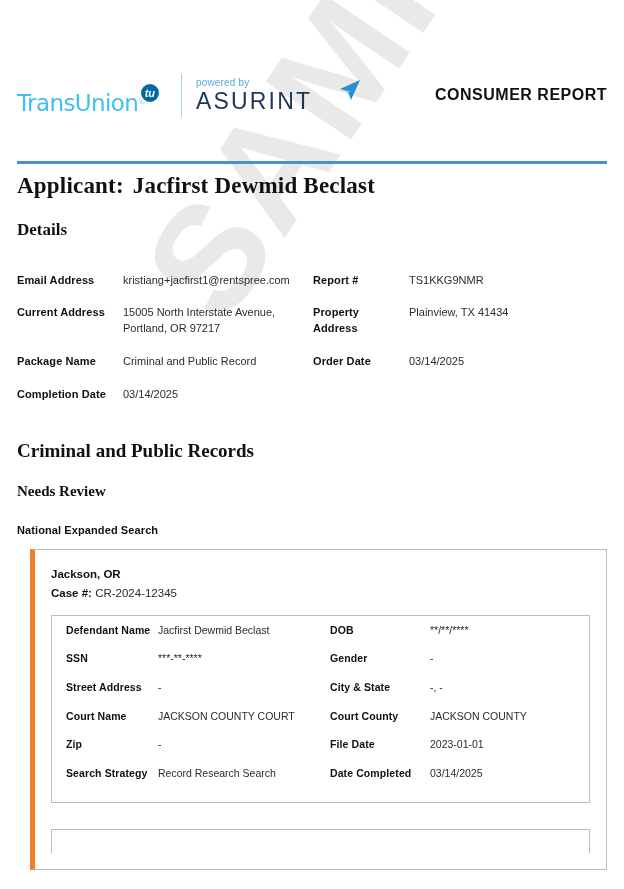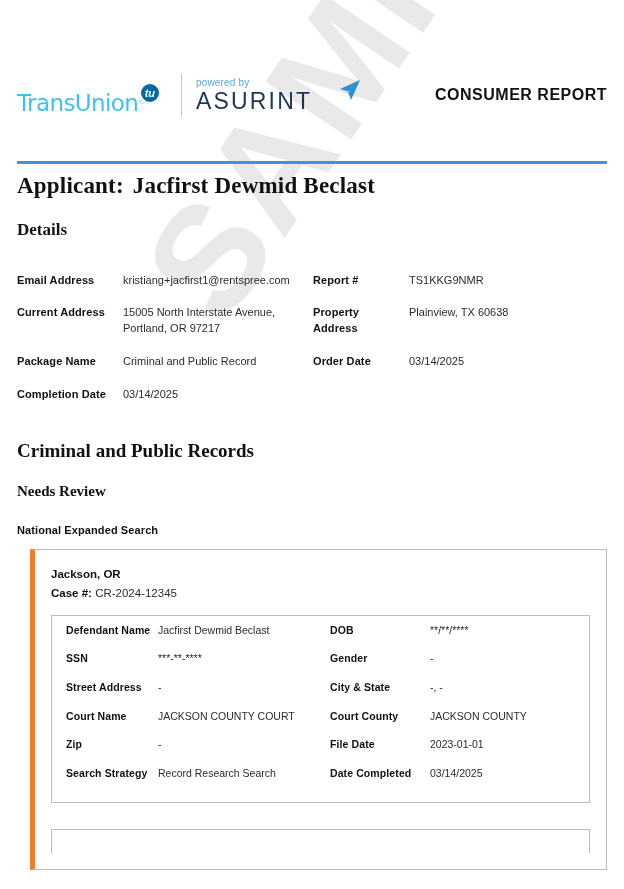--- a/index.html
+++ b/index.html
@@ -311,21 +311,21 @@
 
   <div class="details">
     <div class="d-label">Email Address</div>
     <div class="d-value">kristiang+jacfirst1@rentspree.com</div>
     <div class="d-label">Report #</div>
     <div class="d-value">TS1KKG9NMR</div>
 
     <div class="d-label">Current Address</div>
     <div class="d-value">15005 North Interstate Avenue, Portland, OR 97217</div>
     <div class="d-label">Property Address</div>
-    <div class="d-value">Plainview, TX 60638</div>
+    <div class="d-value">Plainview, TX 41434</div>
 
     <div class="d-label">Package Name</div>
     <div class="d-value">Criminal and Public Record</div>
     <div class="d-label">Order Date</div>
     <div class="d-value">03/14/2025</div>
 
     <div class="d-label">Completion Date</div>
     <div class="d-value">03/14/2025</div>
     <div class="d-spacer"></div>
     <div class="d-spacer"></div>

